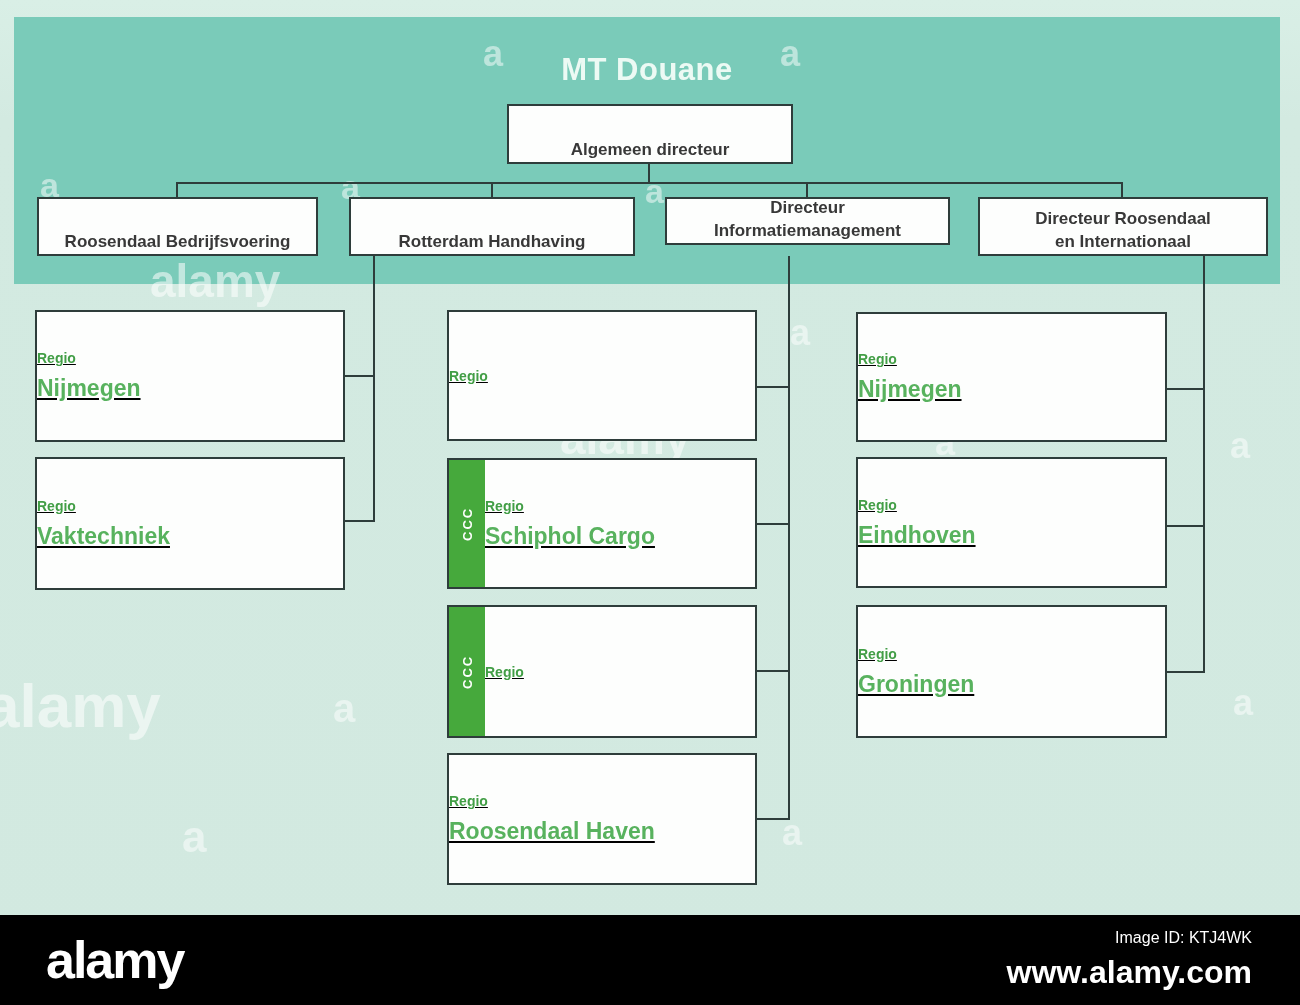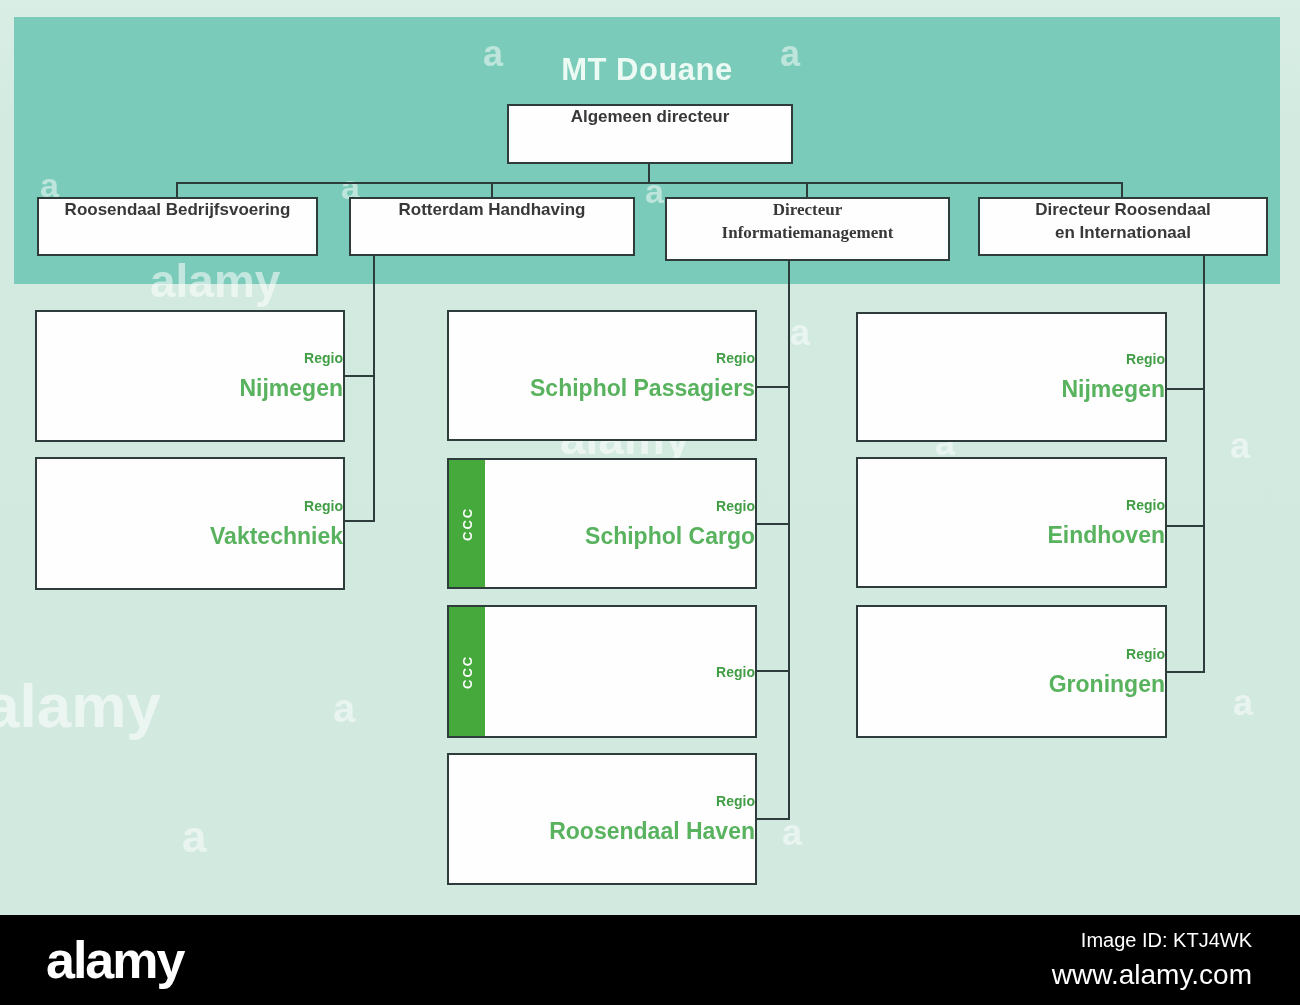--- a/index.html
+++ b/index.html
@@ -17,52 +17,52 @@
   .chart-title{
     position:absolute;left:14px;top:52px;width:1266px;text-align:center;
     font-size:31px;font-weight:bold;color:#ecfaf4;letter-spacing:.5px;z-index:4;
   }
   
   .wm{position:absolute;color:rgba(255,255,255,.5);font-weight:bold;line-height:1;z-index:2;user-select:none;}
   .wm-word{color:rgba(255,255,255,.55);}
   
   .obox{
     position:absolute;background:#fdfefd;border:2px solid #2e3d3b;
-    box-sizing:border-box;display:flex;align-items:flex-start;justify-content:center;
+    box-sizing:border-box;display:flex;align-items:flex-end;justify-content:center;
     z-index:3;
   }
   .obox .lines{text-align:center;font-weight:bold;font-size:17px;color:#383838;line-height:1.35;}
   .obox .line:empty{display:none;}
   
   .rbox{flex-direction:row;align-items:stretch;padding:0;}
   .rbox .ccc-tab{
     width:36px;background:#46a93c;display:flex;align-items:center;justify-content:center;
     writing-mode:vertical-rl;transform:rotate(180deg);
     color:#fff;font-weight:bold;font-size:13px;letter-spacing:2px;
   }
   .rbox .rcontent{
-    flex:1;display:flex;flex-direction:column;align-items:flex-end;justify-content:center;gap:9px;
+    flex:1;display:flex;flex-direction:column;align-items:flex-start;justify-content:center;gap:9px;text-decoration:underline;
   }
   .regio-label{font-size:14px;font-weight:bold;color:#429e46;}
   .regio-name{font-size:23px;font-weight:bold;color:#58b25e;}
   
   .conn{position:absolute;background:#2e3d3b;z-index:2;}
   
   .footer-bar{
     position:absolute;left:0;top:915px;width:1300px;height:90px;background:#000;
     z-index:5;display:flex;align-items:center;
   }
   .footer-logo{
     margin-left:46px;color:#fff;font-weight:bold;font-size:52px;letter-spacing:-2px;line-height:1;
   }
   .footer-right{
     position:absolute;right:48px;top:50%;transform:translateY(-50%);text-align:right;color:#fff;
   }
-  .footer-id{font-size:20px;margin-bottom:7px;}
-  .footer-url{font-size:28px;font-weight:normal;}
+  .footer-id{font-size:16px;margin-bottom:7px;}
+  .footer-url{font-size:32px;font-weight:bold;}
 </style>
 </head>
 <body>
 
 <div id="canvas">
 
   <div class="header-panel"></div>
   <div class="chart-title">MT Douane</div>
 
   <span class="wm" style="left:483px;top:36px;font-size:36px;">a</span>
@@ -112,21 +112,21 @@
       <span class="line" style="display:block">Roosendaal Bedrijfsvoering</span>
       <span class="line" style="display:block"></span>
     </div>
   </div>
   <div class="obox" style="left:349px;top:197px;width:286px;height:59px;">
     <div class="lines">
       <span class="line" style="display:block">Rotterdam Handhaving</span>
       <span class="line" style="display:block"></span>
     </div>
   </div>
-  <div class="obox" style="left:665px;top:197px;width:285px;height:64px;font-family:Liberation Serif, serif;">
+  <div class="obox" style="left:665px;top:197px;width:285px;height:48px;">
     <div class="lines">
       <span class="line" style="display:block">Directeur</span>
       <span class="line" style="display:block">Informatiemanagement</span>
     </div>
   </div>
   <div class="obox" style="left:978px;top:197px;width:290px;height:59px;">
     <div class="lines">
       <span class="line" style="display:block">Directeur Roosendaal</span>
       <span class="line" style="display:block">en Internationaal</span>
     </div>
@@ -141,21 +141,20 @@
   <div class="obox rbox" style="left:35px;top:457px;width:310px;height:133px;">
     <div class="rcontent">
       <span class="regio-label">Regio</span>
       <span class="regio-name">Vaktechniek</span>
     </div>
   </div>
 
   <div class="obox rbox" style="left:447px;top:310px;width:310px;height:131px;">
     <div class="rcontent">
       <span class="regio-label">Regio</span>
-      <span class="regio-name">Schiphol Passagiers</span>
     </div>
   </div>
   <div class="obox rbox" style="left:447px;top:458px;width:310px;height:131px;">
     <div class="ccc-tab">CCC</div>
     <div class="rcontent">
       <span class="regio-label">Regio</span>
       <span class="regio-name">Schiphol Cargo</span>
     </div>
   </div>
   <div class="obox rbox" style="left:447px;top:605px;width:310px;height:133px;">

